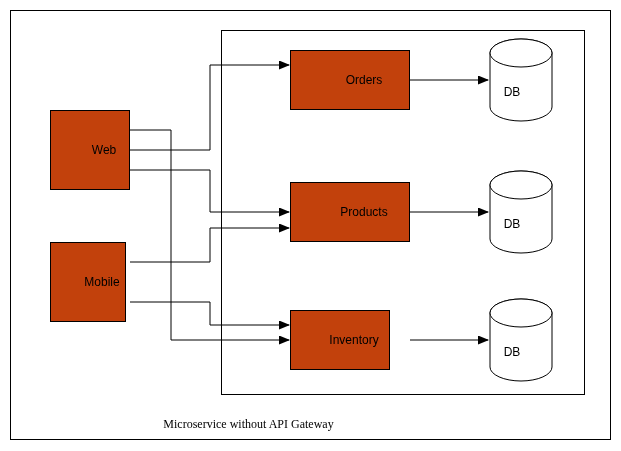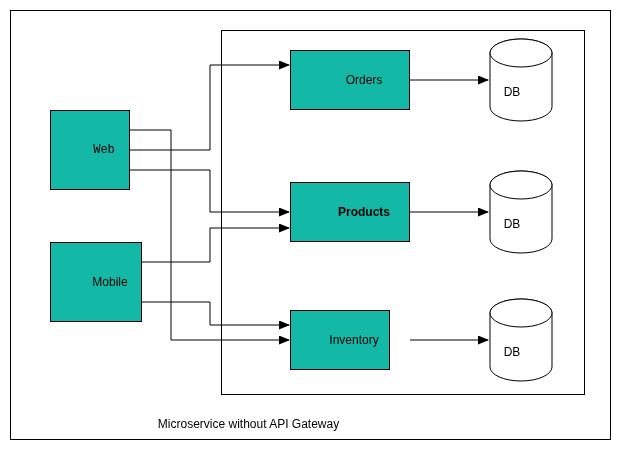--- a/index.html
+++ b/index.html
@@ -17,33 +17,33 @@
     position: absolute;
     border: 1px solid #000000;
     background: transparent;
   }
   .outer-border { left: 10px; top: 10px; width: 601px; height: 430px; }
   .boundary    { left: 221px; top: 30px; width: 364px; height: 365px; background: #ffffff; }
   svg.wires { position: absolute; left: 0; top: 0; width: 621px; height: 451px; }
   .node {
     position: absolute;
     border: 1px solid #000000;
-    background: #14b8a6;
+    background: #c2410c;
     display: flex;
     align-items: center;
     justify-content: center;
     font-size: 12px;
     line-height: 1.2;
     text-align: center;
     padding-left: 28px;
   }
-  .node-web       { left: 50px;  top: 110px; width: 80px;  height: 80px; font-family: Liberation Mono, monospace; }
-  .node-mobile    { left: 50px;  top: 242px; width: 92px;  height: 80px; }
+  .node-web       { left: 50px;  top: 110px; width: 80px;  height: 80px; }
+  .node-mobile    { left: 50px;  top: 242px; width: 76px;  height: 80px; }
   .node-orders    { left: 290px; top: 50px;  width: 120px; height: 60px; }
-  .node-products  { left: 290px; top: 182px; width: 120px; height: 60px; font-weight: bold; }
+  .node-products  { left: 290px; top: 182px; width: 120px; height: 60px; }
   .node-inventory { left: 290px; top: 310px; width: 100px; height: 60px; }
   .db-label {
     position: absolute;
     left: 490px;
     width: 44px;
     height: 18px;
     display: flex;
     align-items: center;
     justify-content: center;
     font-size: 12px;
@@ -52,20 +52,21 @@
   .db-label-2 { top: 215px; }
   .db-label-3 { top: 343px; }
   .caption {
     position: absolute;
     left: 10px;
     top: 416px;
     width: 477px;
     text-align: center;
     font-size: 12px;
     line-height: 16px;
+    font-family: Liberation Serif, serif;
   }
 </style>
 </head>
 <body>
 
 <div class="stage">
 
   <div class="rect-frame outer-border"></div>
   <div class="rect-frame boundary"></div>
 

